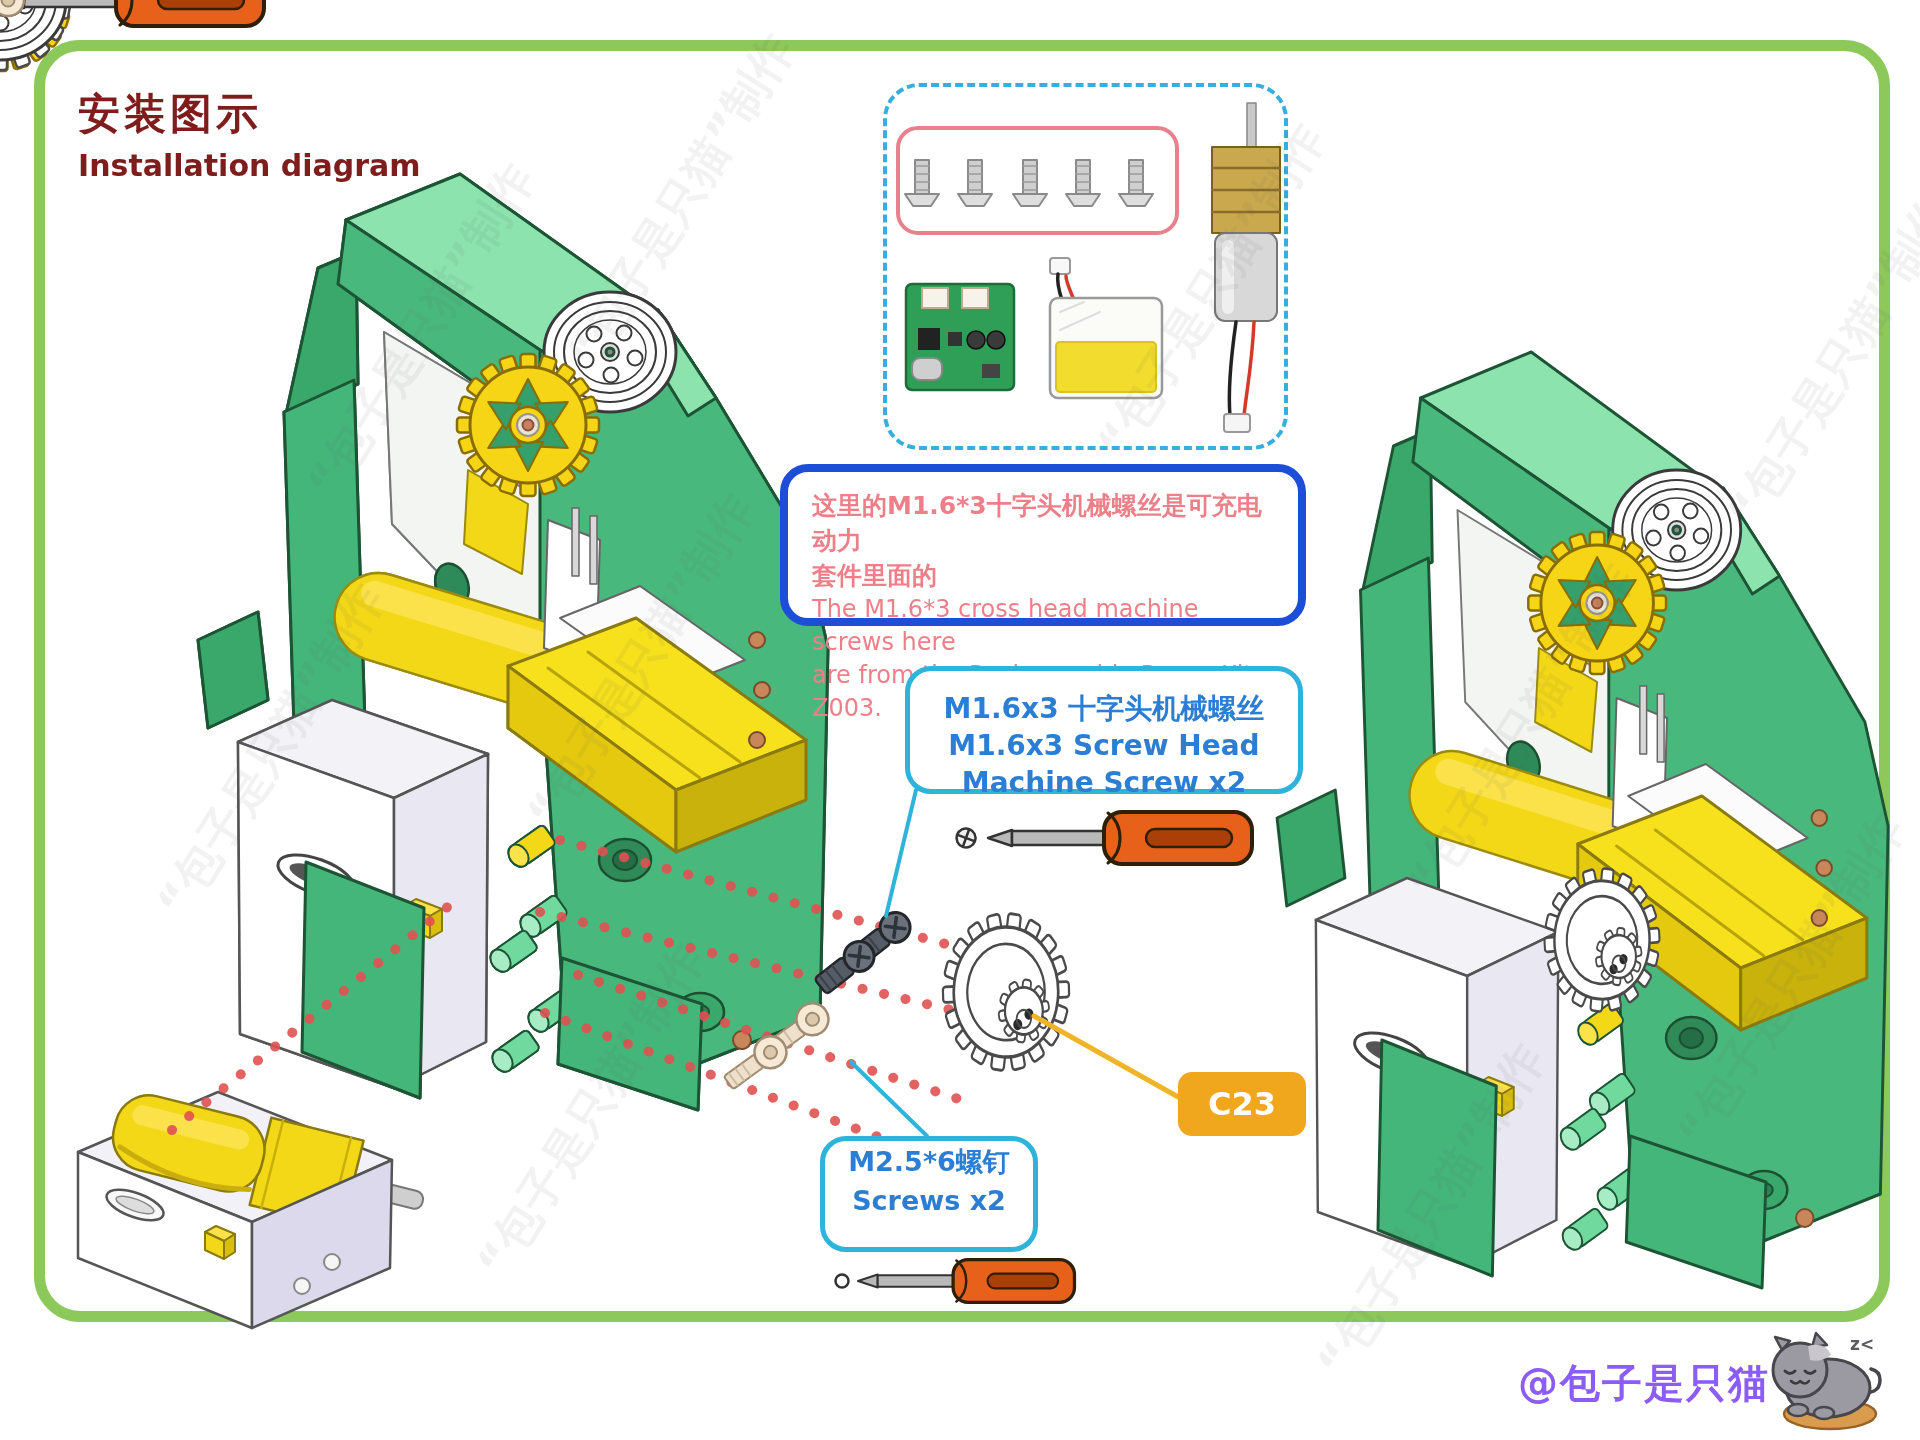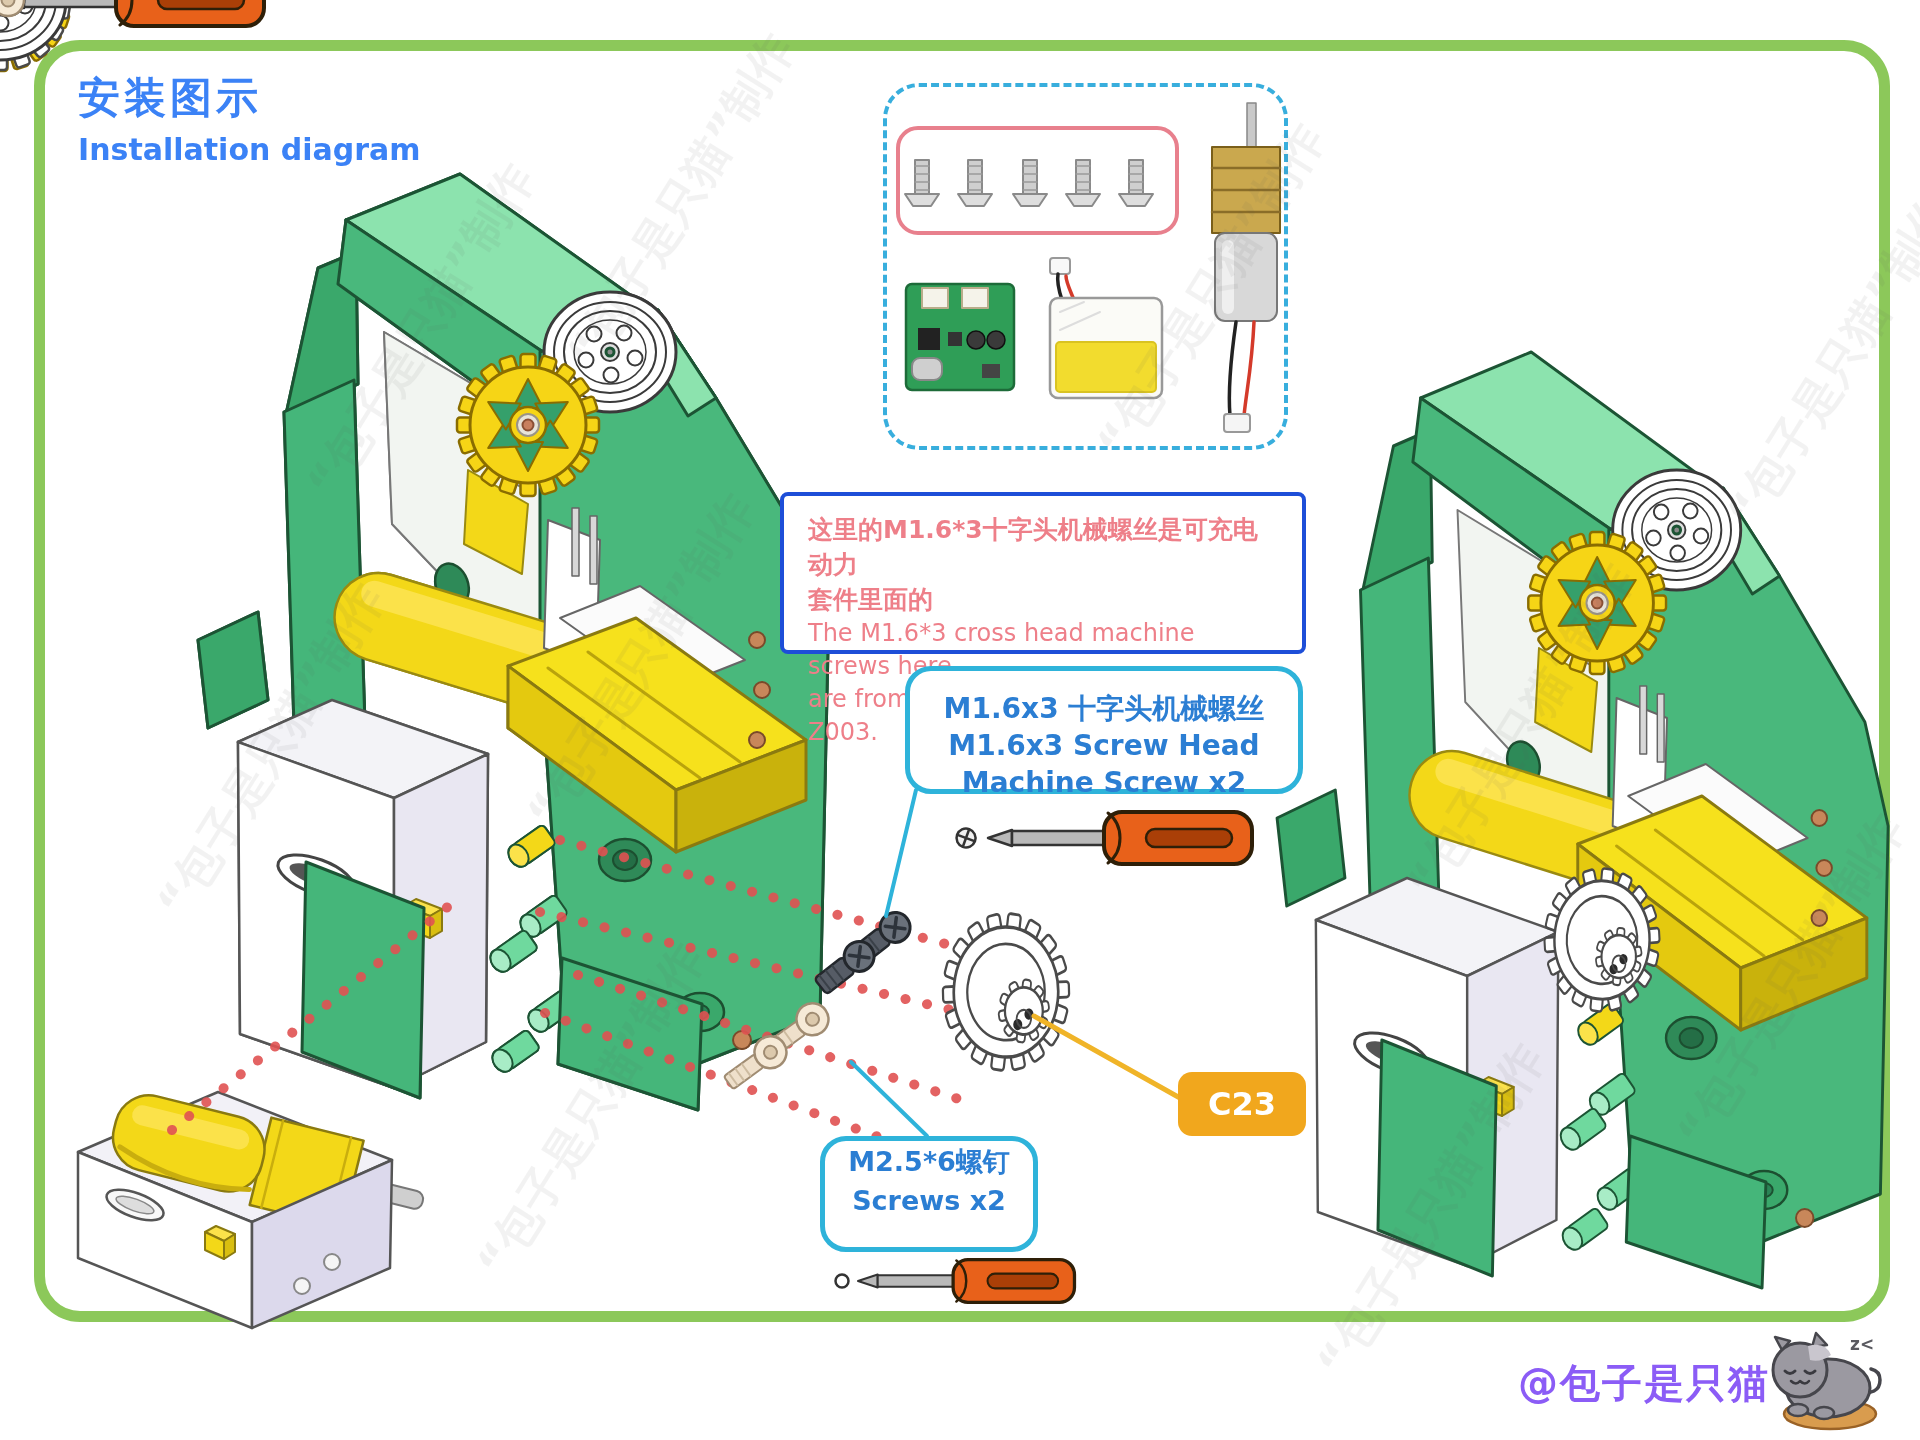--- a/index.html
+++ b/index.html
@@ -7,30 +7,30 @@
     width:1920px;height:1440px;position:relative;overflow:hidden;
     background:#ffffff;
     font-family:"DejaVu Sans","Liberation Sans",sans-serif;
   }
   .frame{
     position:absolute;left:34px;top:40px;width:1856px;height:1282px;
     border:11px solid #8cc85a;border-radius:46px;box-sizing:border-box;
     background:transparent;
   }
   .scene{position:absolute;left:0;top:0;width:1920px;height:1440px;}
-  .title{position:absolute;left:78px;top:70px;color:#3b82f6;}
+  .title{position:absolute;left:78px;top:86px;color:#7f1d1d;}
   .title .zh{font-size:42px;font-weight:bold;letter-spacing:4px;}
   .title .en{font-size:30px;font-weight:bold;margin-top:6px;}
   .parts-box{
     position:absolute;left:883px;top:83px;width:405px;height:367px;
     border:4px dashed #38aedd;border-radius:36px;box-sizing:border-box;
   }
   .note-box{
-    position:absolute;left:780px;top:492px;width:526px;height:162px;
-    border:4px solid #1d4ed8;border-radius:8px;box-sizing:border-box;
+    position:absolute;left:780px;top:464px;width:526px;height:162px;
+    border:8px solid #1d4ed8;border-radius:28px;box-sizing:border-box;
     background:#fff;padding:16px 24px 0 24px;color:#ee7f89;
   }
   .note-box .zh{font-size:25px;font-weight:600;line-height:1.4;}
   .note-box .en{font-size:24px;font-weight:500;line-height:1.38;}
   .callout{
     position:absolute;background:#fff;border:5px solid #2eb3da;
     border-radius:26px;box-sizing:border-box;color:#2b7ed3;
     font-weight:bold;text-align:center;
   }
   .callout.m16{left:905px;top:666px;width:398px;height:128px;font-size:28px;line-height:1.32;padding-top:20px;}

